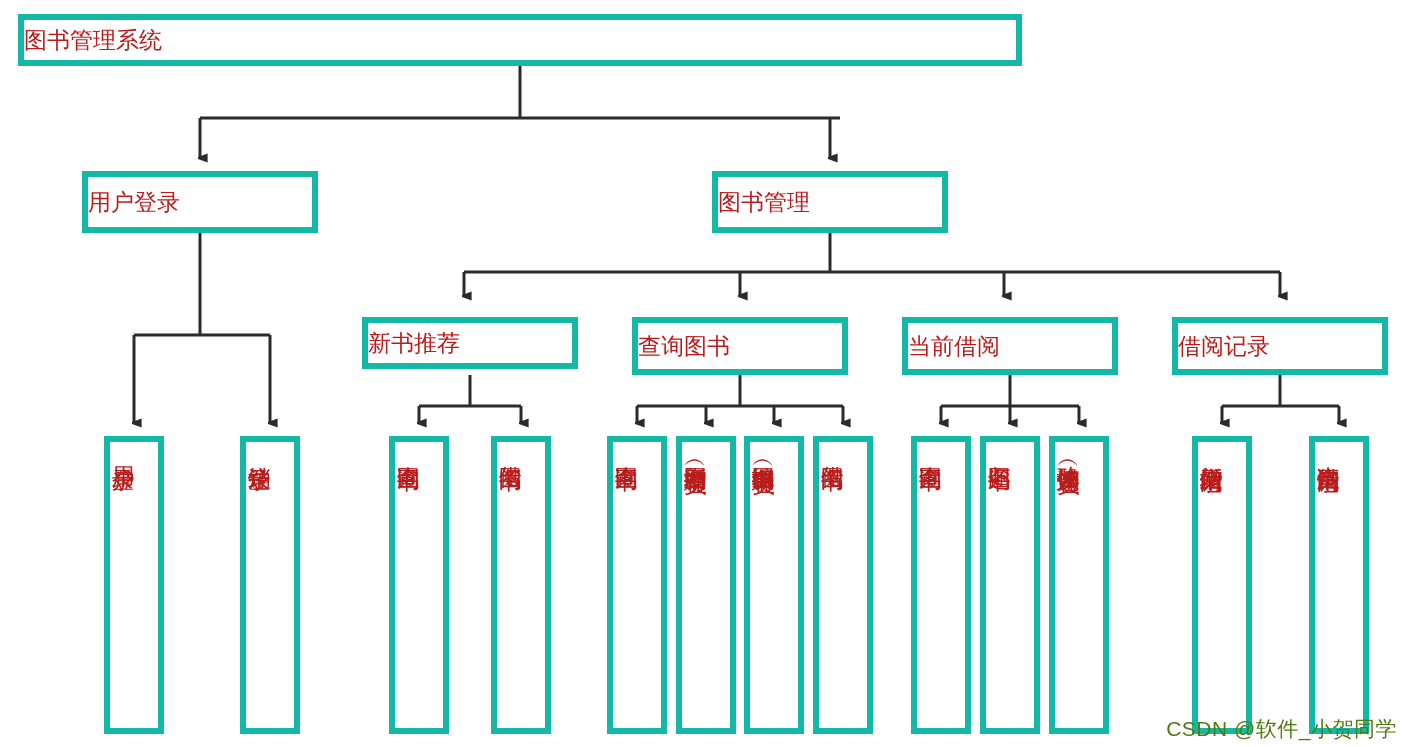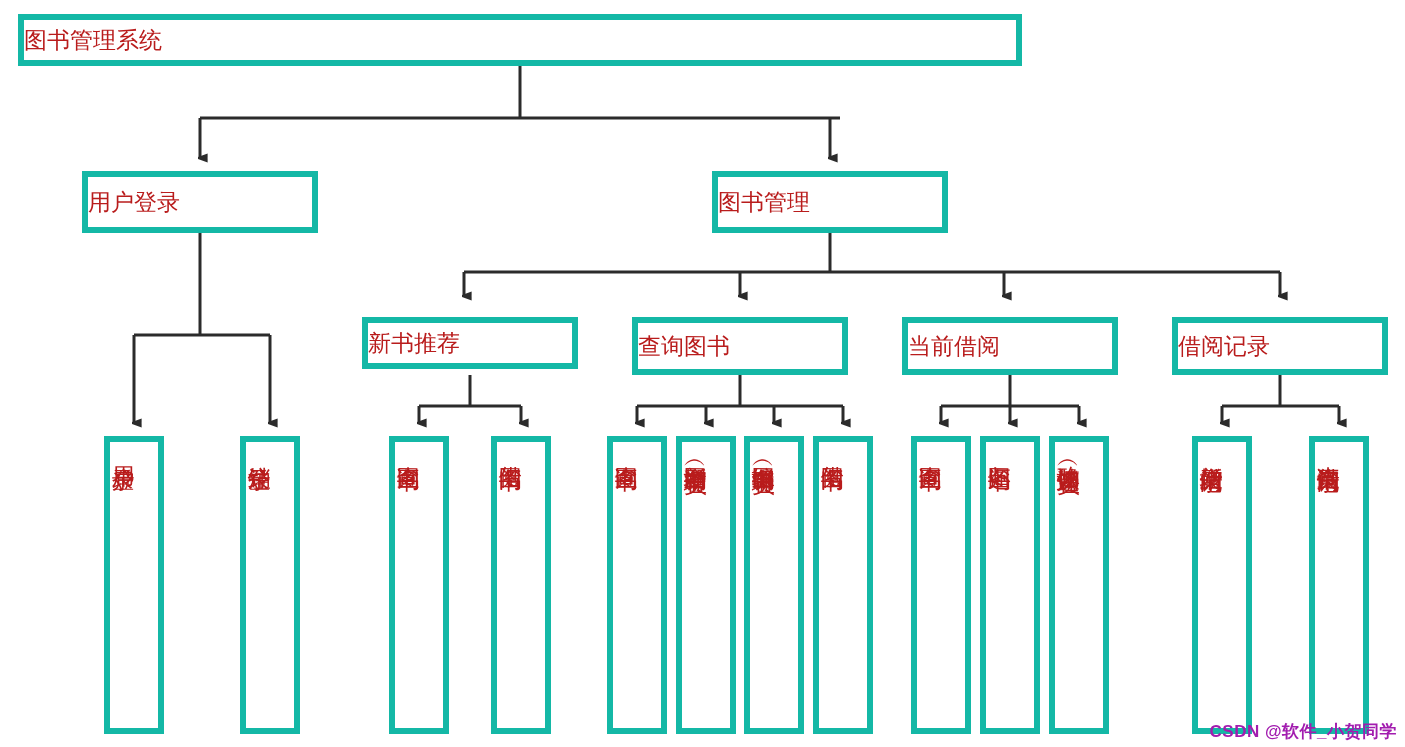--- a/index.html
+++ b/index.html
@@ -55,26 +55,25 @@
     text-orientation: upright;
     font-size: 23px;
     line-height: 1.12;
     letter-spacing: 1px;
     white-space: normal;
   }
   .watermark {
     position: absolute;
     right: 8px;
     bottom: 4px;
-    font-size: 17px;
-    color: #a21caf;
+    font-size: 21px;
+    color: #4d7c0f;
     letter-spacing: 0.5px;
     white-space: nowrap;
     pointer-events: none;
-    font-weight: bold;
   }
 </style>
 </head>
 <body>
 
 <div id="canvas">
 
   <svg class="diagram" viewBox="0 0 1405 747">
     <defs>
       <marker id="arrow" markerWidth="10" markerHeight="10" refX="4.6" refY="7.6" orient="auto" markerUnits="userSpaceOnUse">

